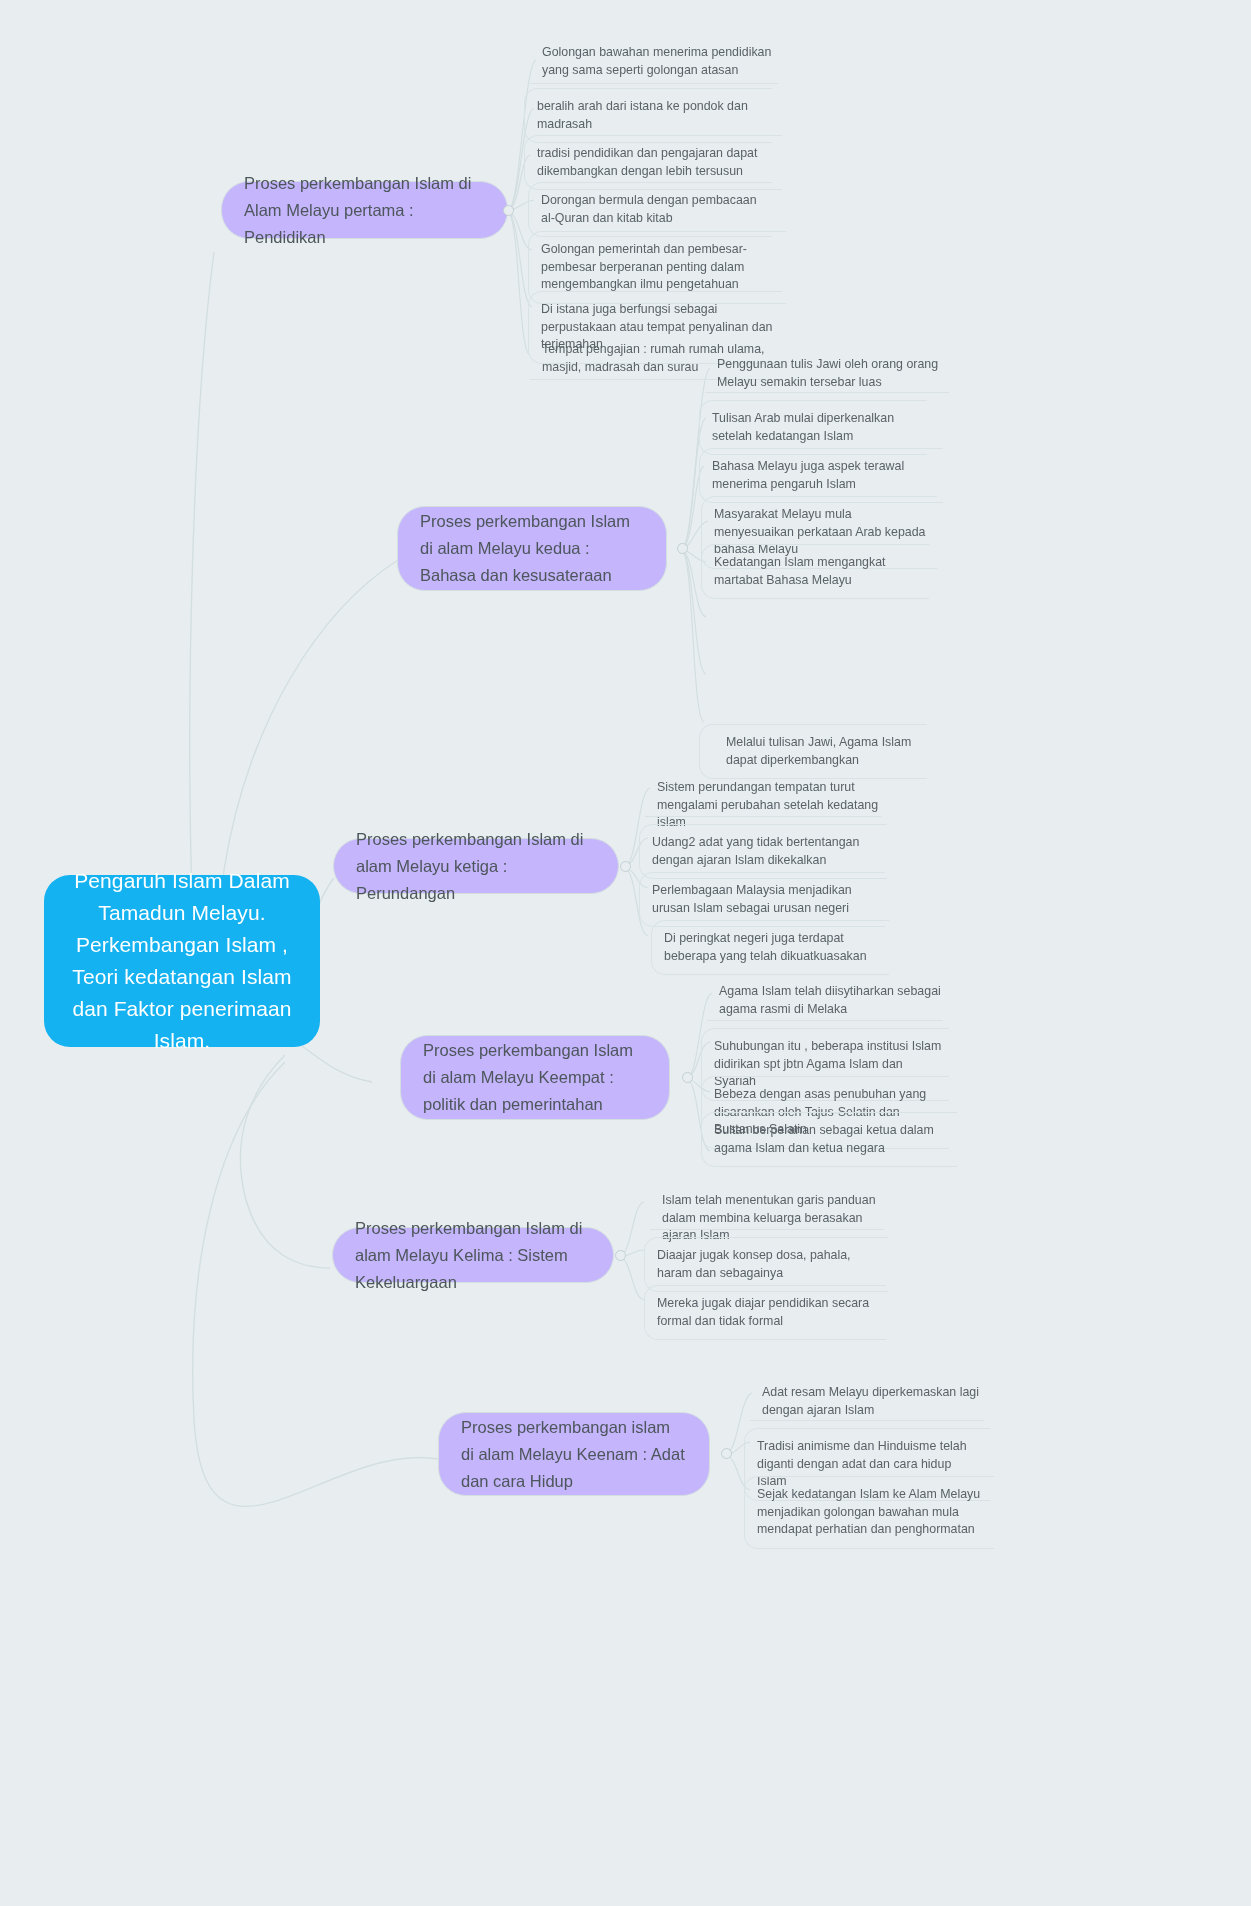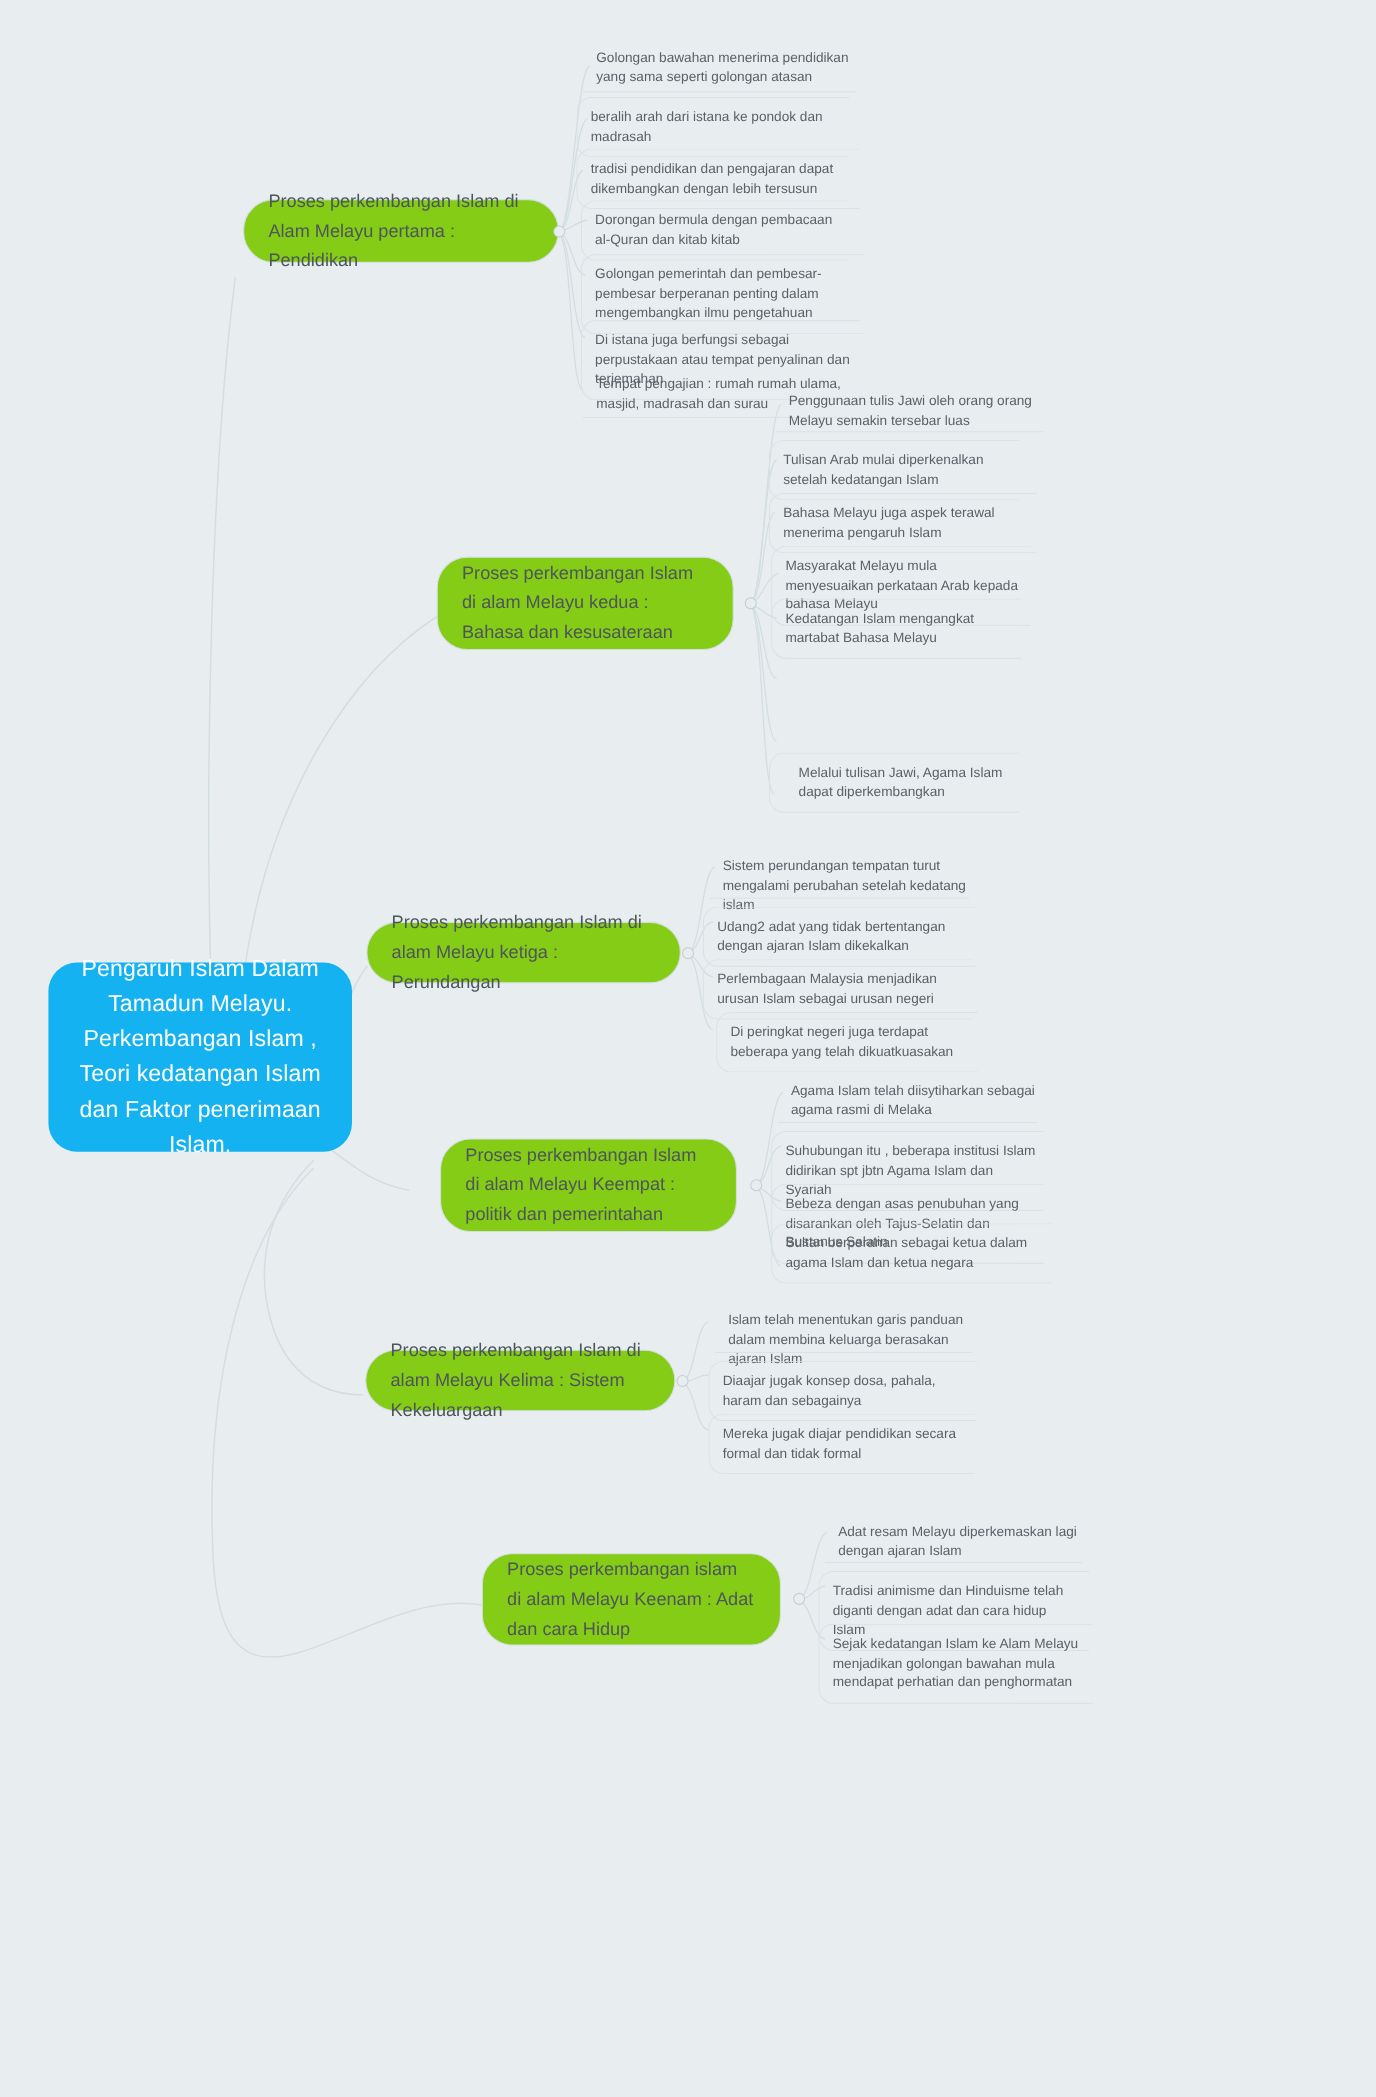--- a/index.html
+++ b/index.html
@@ -23,21 +23,21 @@
     display:flex;align-items:center;justify-content:center;
     font-size:21px;line-height:32px;
     padding:16px 14px;
     box-sizing:border-box;
     letter-spacing:.1px;
   }
 
   
   .branch{
     position:absolute;
-    background:#84cc16;
+    background:#c4b5fd;
     border:1px solid #d3dee1;
     border-radius:28px;
     box-sizing:border-box;
     display:flex;align-items:center;
     padding:0 22px;
     font-size:16.5px;line-height:27px;
     color:#4d565b;
   }
 
   
@@ -196,21 +196,21 @@
   <div class="leaf boxed" style="left:701px;top:496px;width:236px;">
     <span class="txt">Masyarakat Melayu mula menyesuaikan perkataan Arab kepada bahasa Melayu</span>
   </div>
 
   <div class="leaf boxed" style="left:701px;top:544px;width:228px;">
     <span class="txt">Kedatangan Islam mengangkat martabat Bahasa Melayu</span>
   </div>
 
 
 
-  <div class="leaf boxed" style="left:699px;top:684px;width:228px;padding-left:26px;">
+  <div class="leaf boxed" style="left:699px;top:724px;width:228px;padding-left:26px;">
     <span class="txt">Melalui tulisan Jawi, Agama Islam dapat diperkembangkan</span>
   </div>
 
   <div class="branch" style="left:333px;top:838px;width:286px;height:56px;">
     <span>Proses perkembangan Islam di alam Melayu ketiga : Perundangan</span>
   </div>
   <div class="hub" style="left:620px;top:861px;"></div>
 
   <div class="leaf plain" style="left:645px;top:779px;width:240px;">
     <span class="txt">Sistem perundangan tempatan turut mengalami perubahan setelah kedatang islam</span>

